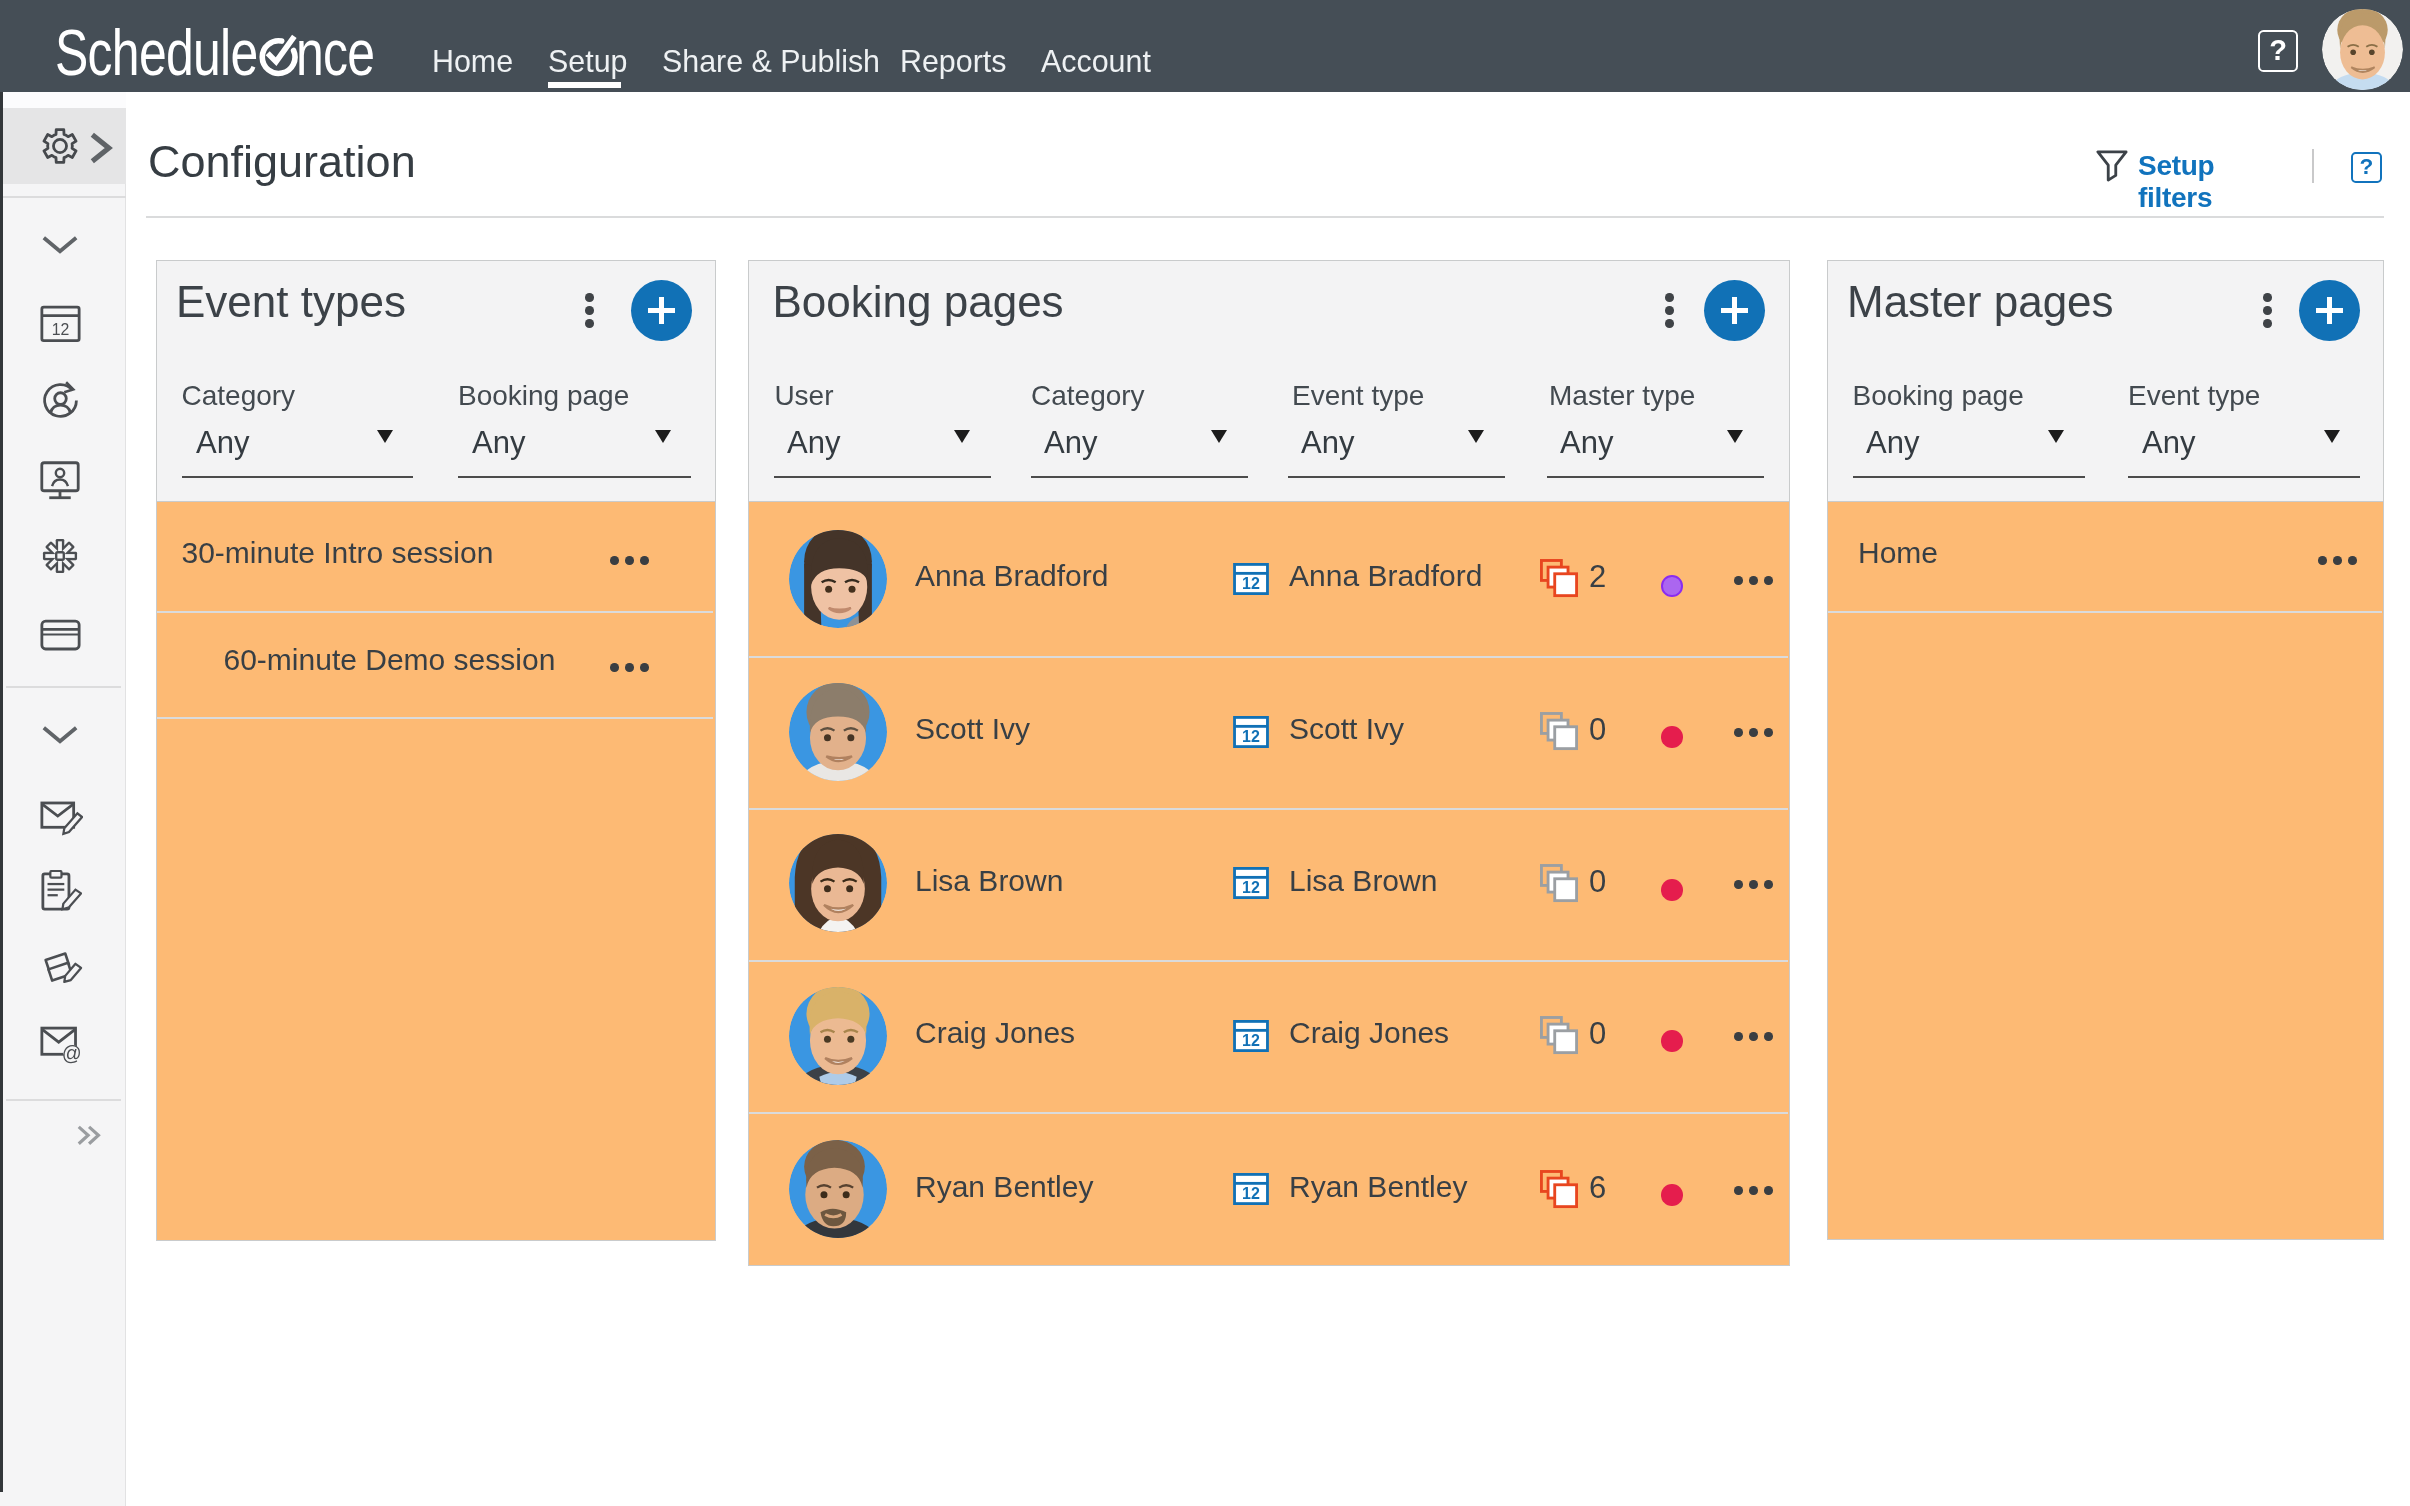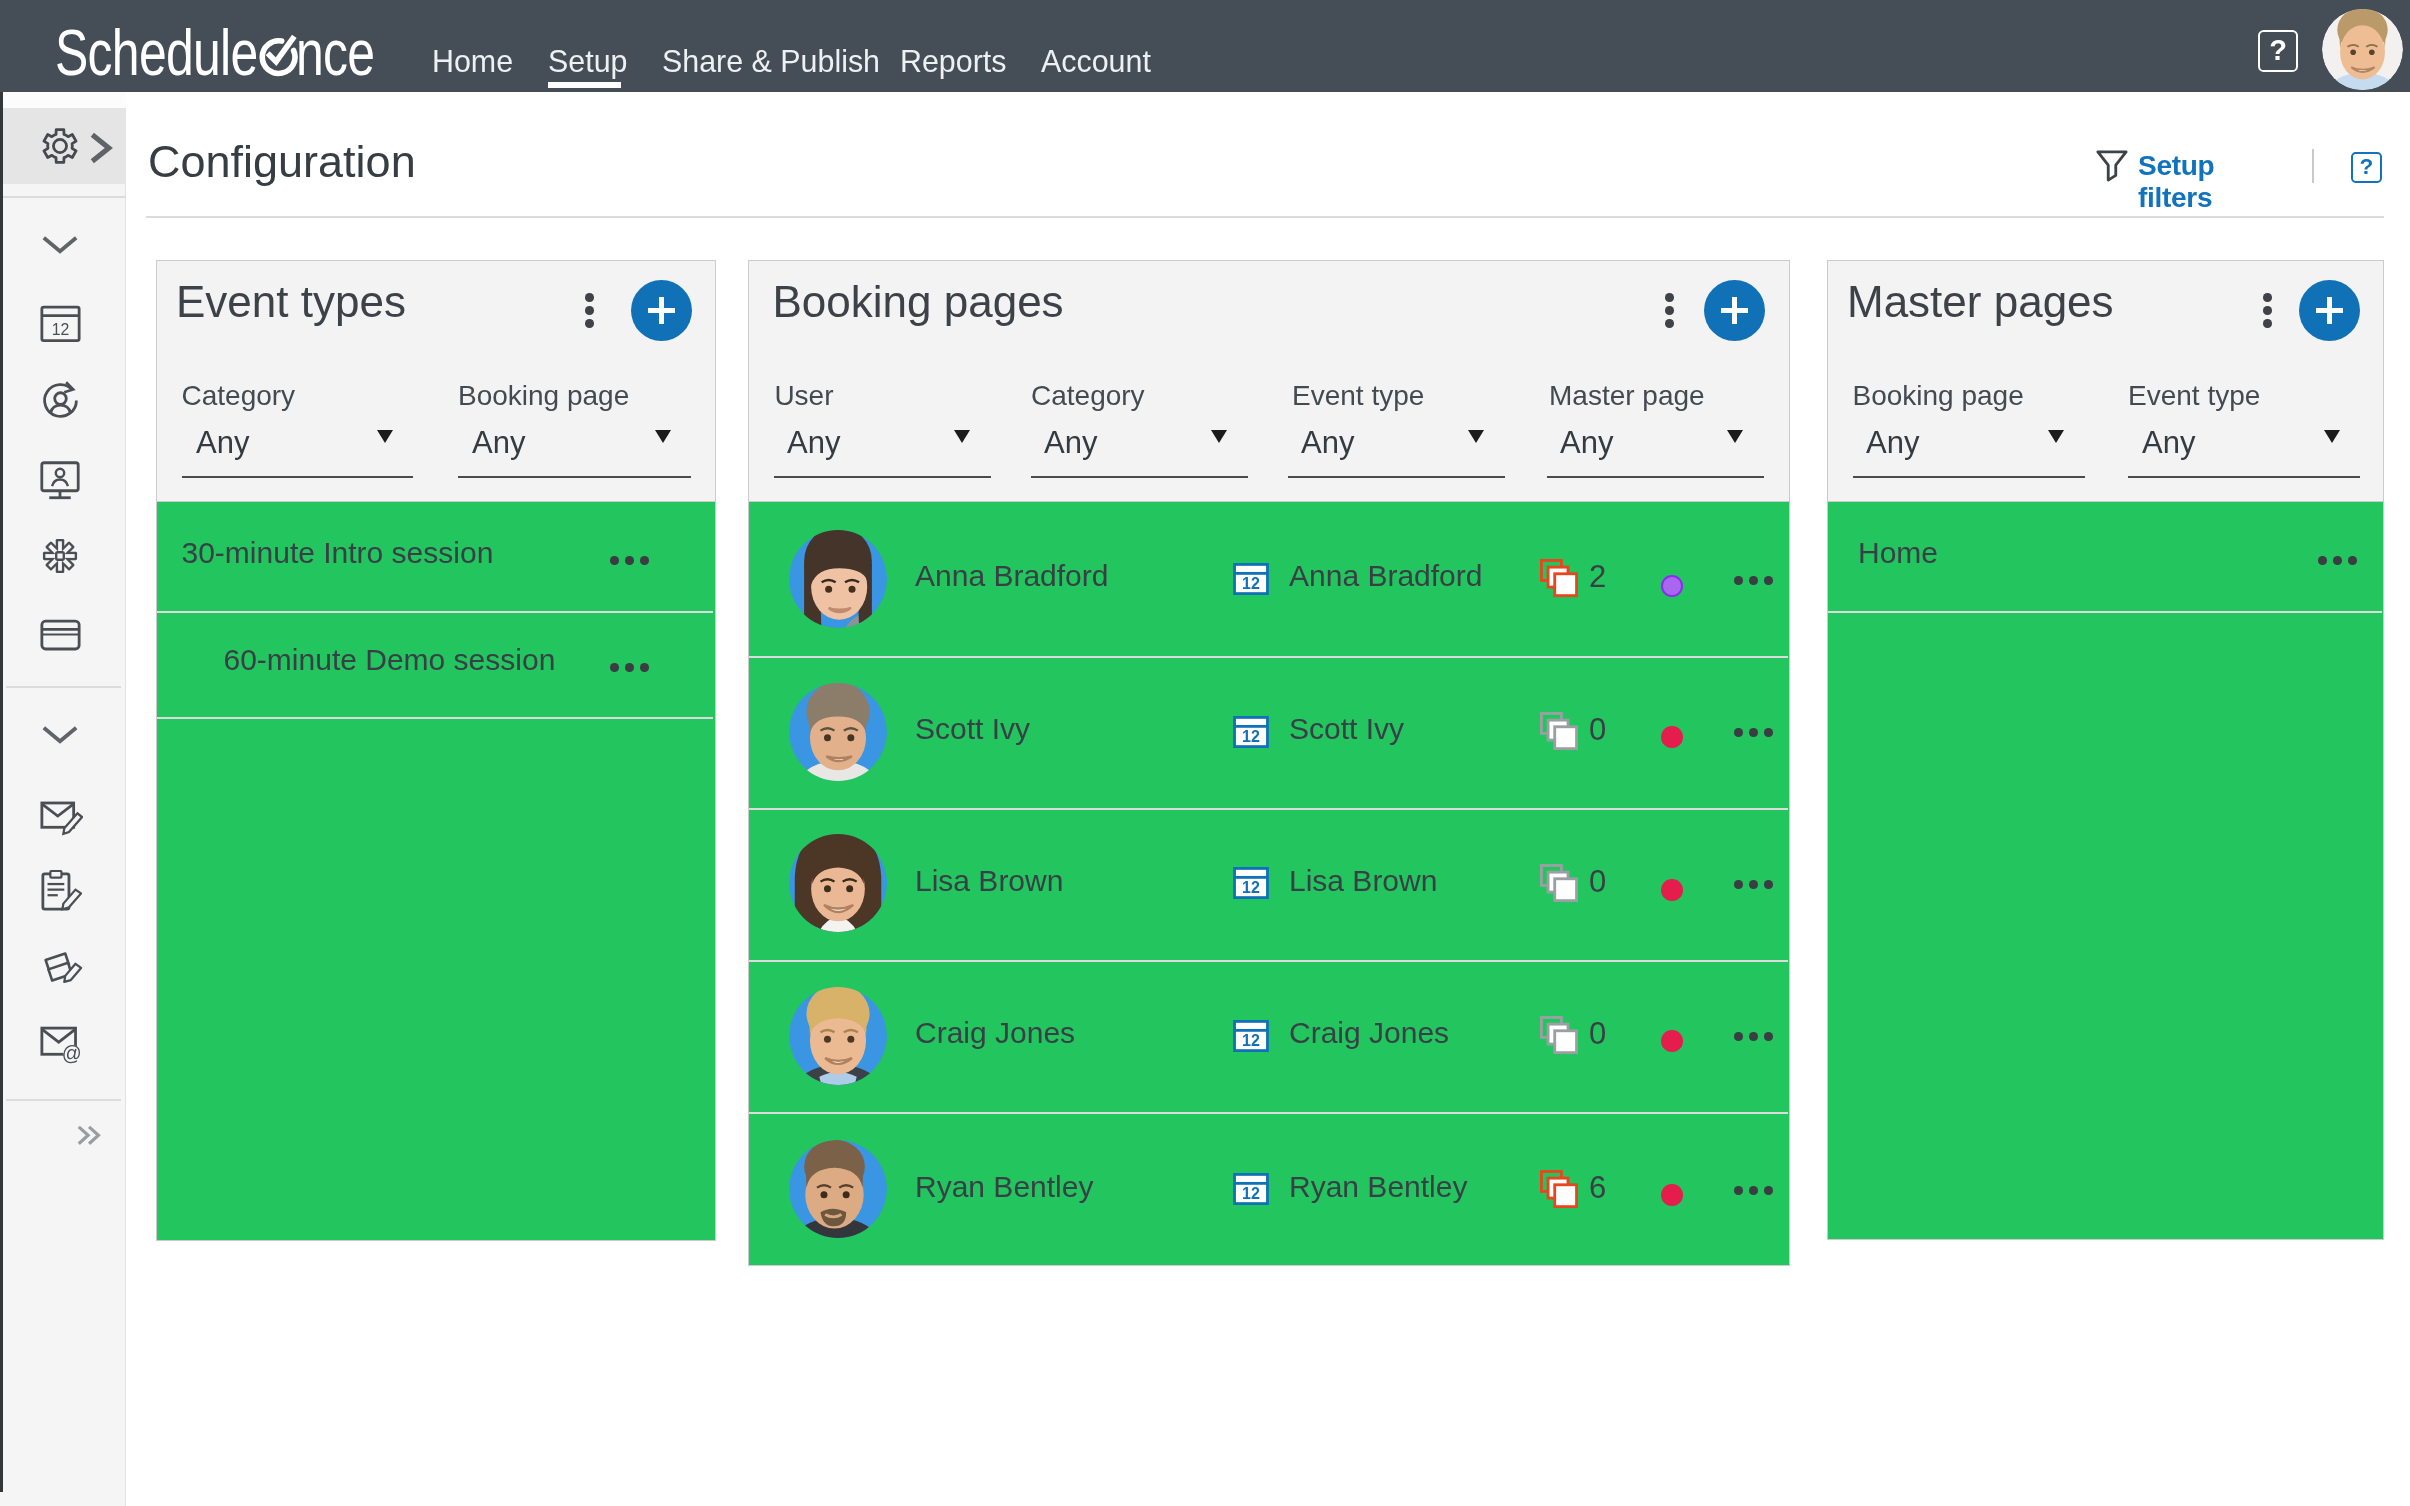--- a/index.html
+++ b/index.html
@@ -25,21 +25,21 @@
 .sicon { position:absolute; }
 
 
 #title { position:absolute; left:148px; top:136px; font-size:45px; color:#363d43; }
 #titlehr { position:absolute; left:146px; top:216px; width:2238px; height:1.9px; background:#dadbdc; }
 #hidefilters { position:absolute; left:2138px; top:150px; font-size:28px; letter-spacing:-0.3px; font-weight:bold; color:#1173bd; }
 #hfsep { position:absolute; left:2312px; top:149px; width:1.9px; height:34px; background:#c9c9ca; }
 #helpsq { position:absolute; left:2351px; top:152px; width:31px; height:31px; border:2.8px solid #1173bd; border-radius:4.7px; color:#1173bd; font-weight:bold; font-size:22.6px; text-align:center; line-height:26px; }
 
 
-.panel { position:absolute; top:260px; background:#22c55e; border:1.9px solid #c9cbcc; }
+.panel { position:absolute; top:260px; background:#fdba74; border:1.9px solid #c9cbcc; }
 .phead { position:absolute; left:0; top:0; width:100%; height:241px; background:#f3f3f4; border-bottom:1.9px solid #c9cbcc; }
 .ptitle { position:absolute; font-size:44px; color:#3c4248; top:16px; }
 .pdots { position:absolute; top:32px; width:8.5px; }
 .pdots span { display:block; width:8.5px; height:8.5px; border-radius:50%; background:#3f4347; margin-bottom:4.7px; }
 .plus { position:absolute; width:61px; height:61px; border-radius:50%; background:#1171b6; top:19px; }
 .plus:before { content:""; position:absolute; left:17px; top:28px; width:27px; height:4.7px; background:#fff; }
 .plus:after { content:""; position:absolute; left:28px; top:17px; width:4.7px; height:27px; background:#fff; }
 .flabel { position:absolute; top:119px; font-size:28px; color:#434a50; }
 .fany { position:absolute; top:164px; font-size:31px; color:#343b41; }
 .funder { position:absolute; top:215px; height:1.9px; background:#4b4b4b; }
@@ -240,21 +240,21 @@
     <div class="ptitle" style="left:23.5px;">Booking pages</div>
     <div class="pdots" style="left:916px;">
         <span></span>
         <span></span>
         <span></span>
       </div>
     <div class="plus" style="left:955px;"></div>
     <div class="flabel" style="left:25.4px;">User</div>
     <div class="flabel" style="left:282px;">Category</div>
     <div class="flabel" style="left:543px;">Event type</div>
-    <div class="flabel" style="left:800px;">Master page</div>
+    <div class="flabel" style="left:800px;">Master type</div>
     <div class="fany" style="left:38px;">Any</div>
     <div class="fany" style="left:295px;">Any</div>
     <div class="fany" style="left:552px;">Any</div>
     <div class="fany" style="left:811px;">Any</div>
     <div class="funder" style="left:24.5px; width:217px;"></div>
     <div class="funder" style="left:282px; width:217px;"></div>
     <div class="funder" style="left:539px; width:217px;"></div>
     <div class="funder" style="left:798px; width:217px;"></div>
     <div class="ftri" style="left:205px;"></div>
     <div class="ftri" style="left:462px;"></div>

